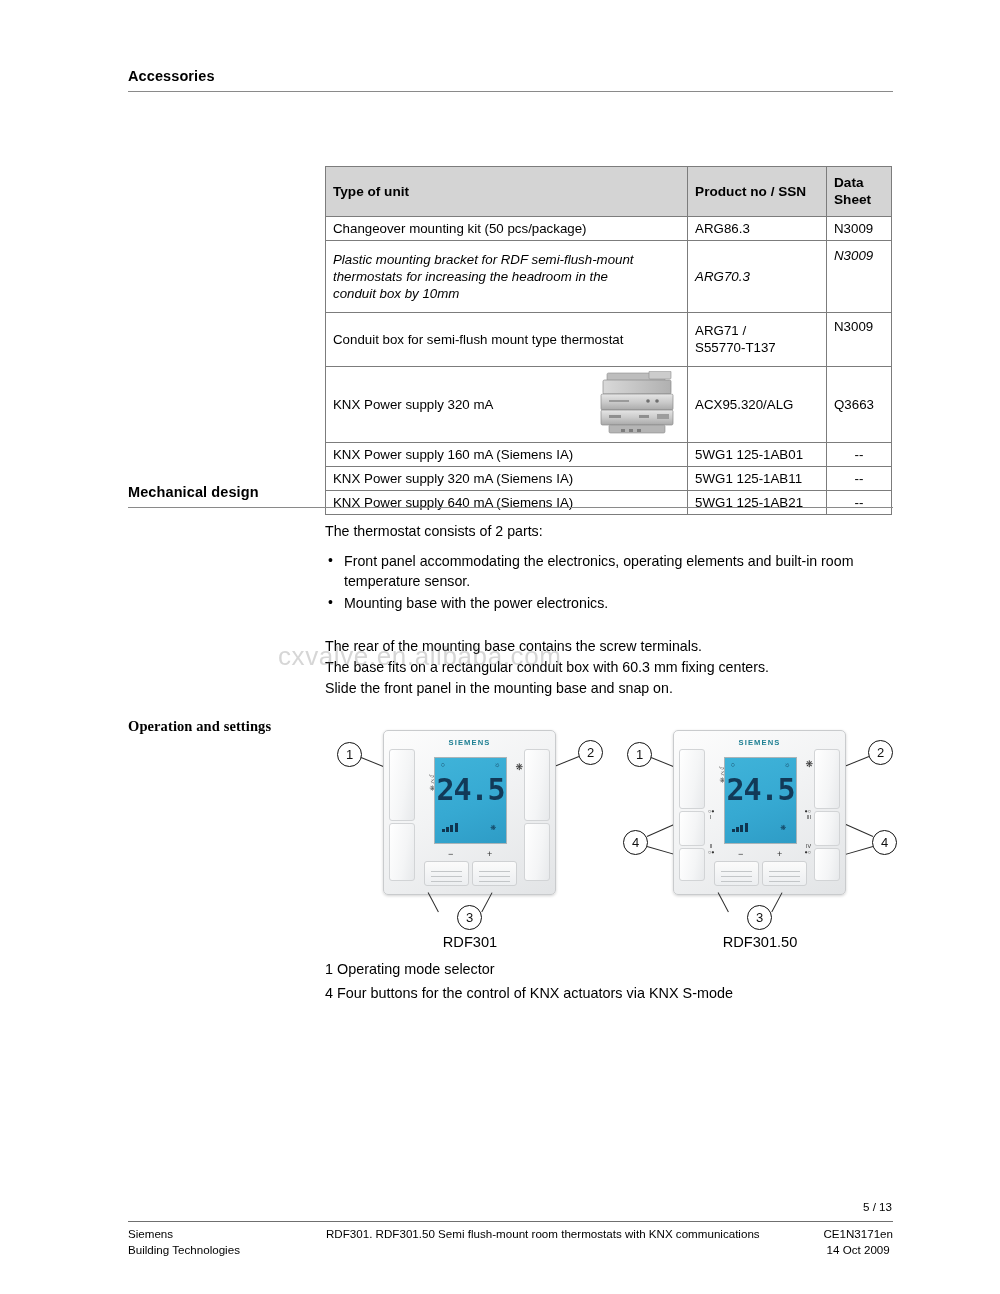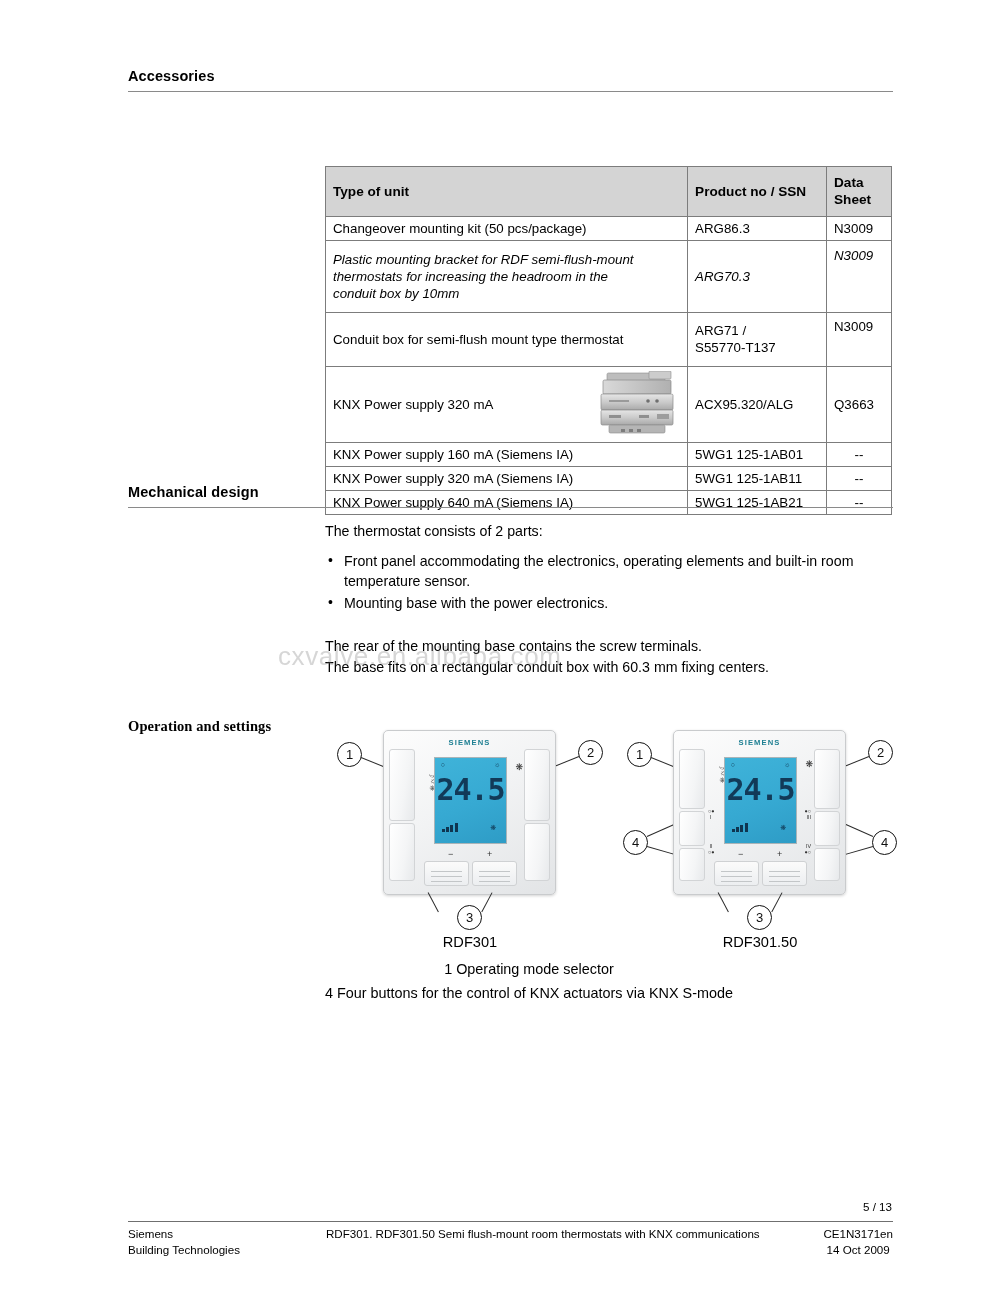--- a/index.html
+++ b/index.html
@@ -142,21 +142,21 @@
   .callout {
     position: absolute; width: 25px; height: 25px;
     border: 1.3px solid #111; border-radius: 50%;
     background: #fff;
     font-size: 13px; color: #111;
     display: flex; align-items: center; justify-content: center;
   }
   .lead { position: absolute; background: #2b2b2b; height: 1.2px; transform-origin: left center; }
 
   
-  .legend { position: absolute; left: 325px; top: 958px; font-size: 14.4px; line-height: 1.66; color: #000; text-align: center; }
+  .legend { position: absolute; left: 325px; top: 958px; font-size: 14.4px; line-height: 1.66; color: #000; }
 
   
   .pagenum { position: absolute; right: 108px; top: 1200px; font-size: 11.6px; color: #000; }
   .foot-rule { position: absolute; left: 128px; top: 1221px; width: 765px; border-top: 1.5px solid #6f6f6f; }
   .footer { position: absolute; left: 128px; top: 1226px; width: 765px; font-size: 11.6px; line-height: 1.35; color: #000; }
   .foot-left { position: absolute; left: 0; top: 0; }
   .foot-mid { position: absolute; left: 198px; top: 0; }
   .foot-right { position: absolute; right: 0; top: 0; text-align: center; }
 
   
@@ -277,20 +277,21 @@
 
   <div class="bodytext" style="top:521px; width:545px;">
     <div>The thermostat consists of 2 parts:</div>
     <ul class="bullets">
       <li>Front panel accommodating the electronics, operating elements and built-in room temperature sensor.</li>
       <li>Mounting base with the power electronics.</li>
     </ul>
     <div class="para-gap"></div>
     <div>The rear of the mounting base contains the screw terminals.</div>
     <div>The base fits on a rectangular conduit box with 60.3 mm fixing centers.</div>
+    <div>Slide the front panel in the mounting base and snap on.</div>
   </div>
 
   <div class="watermark">cxvalve.en.alibaba.com</div>
 
   <div class="section-block" style="top:718px;font-family:Liberation Serif, serif;">
     <div class="section-head">Operation and settings</div>
   </div>
 
   <div class="figures">
 

